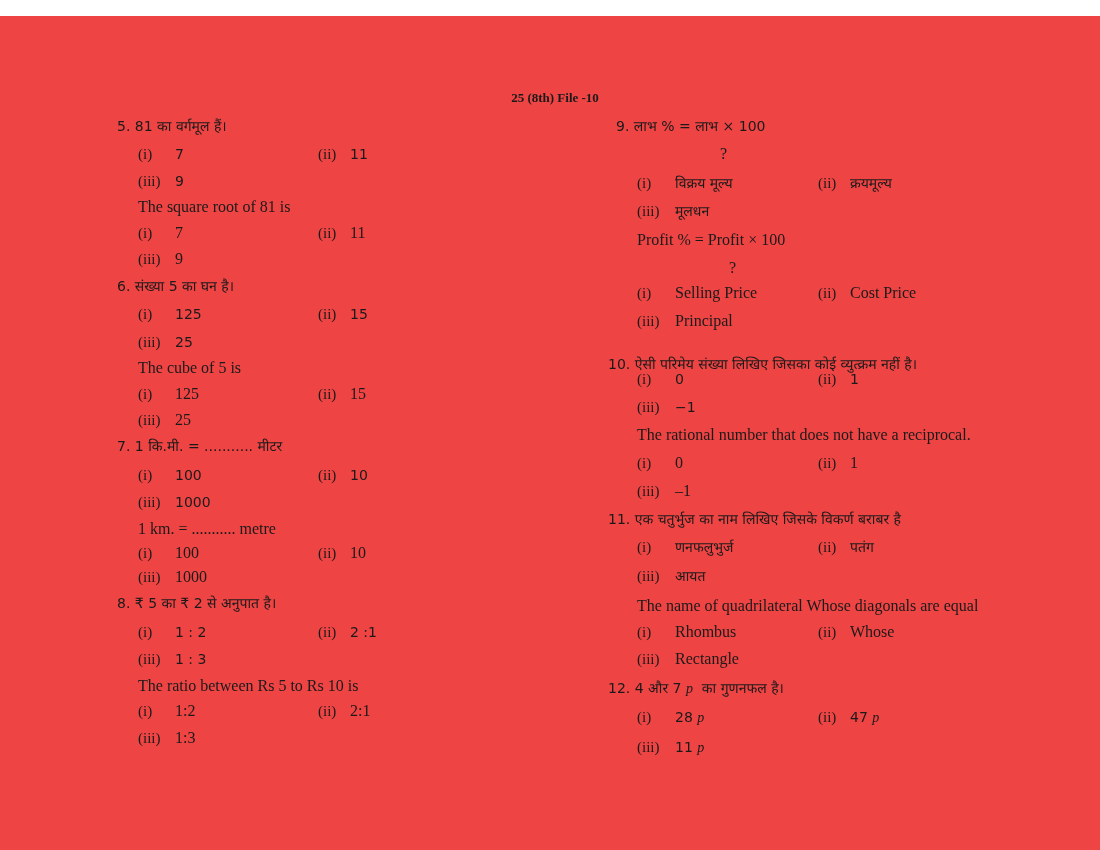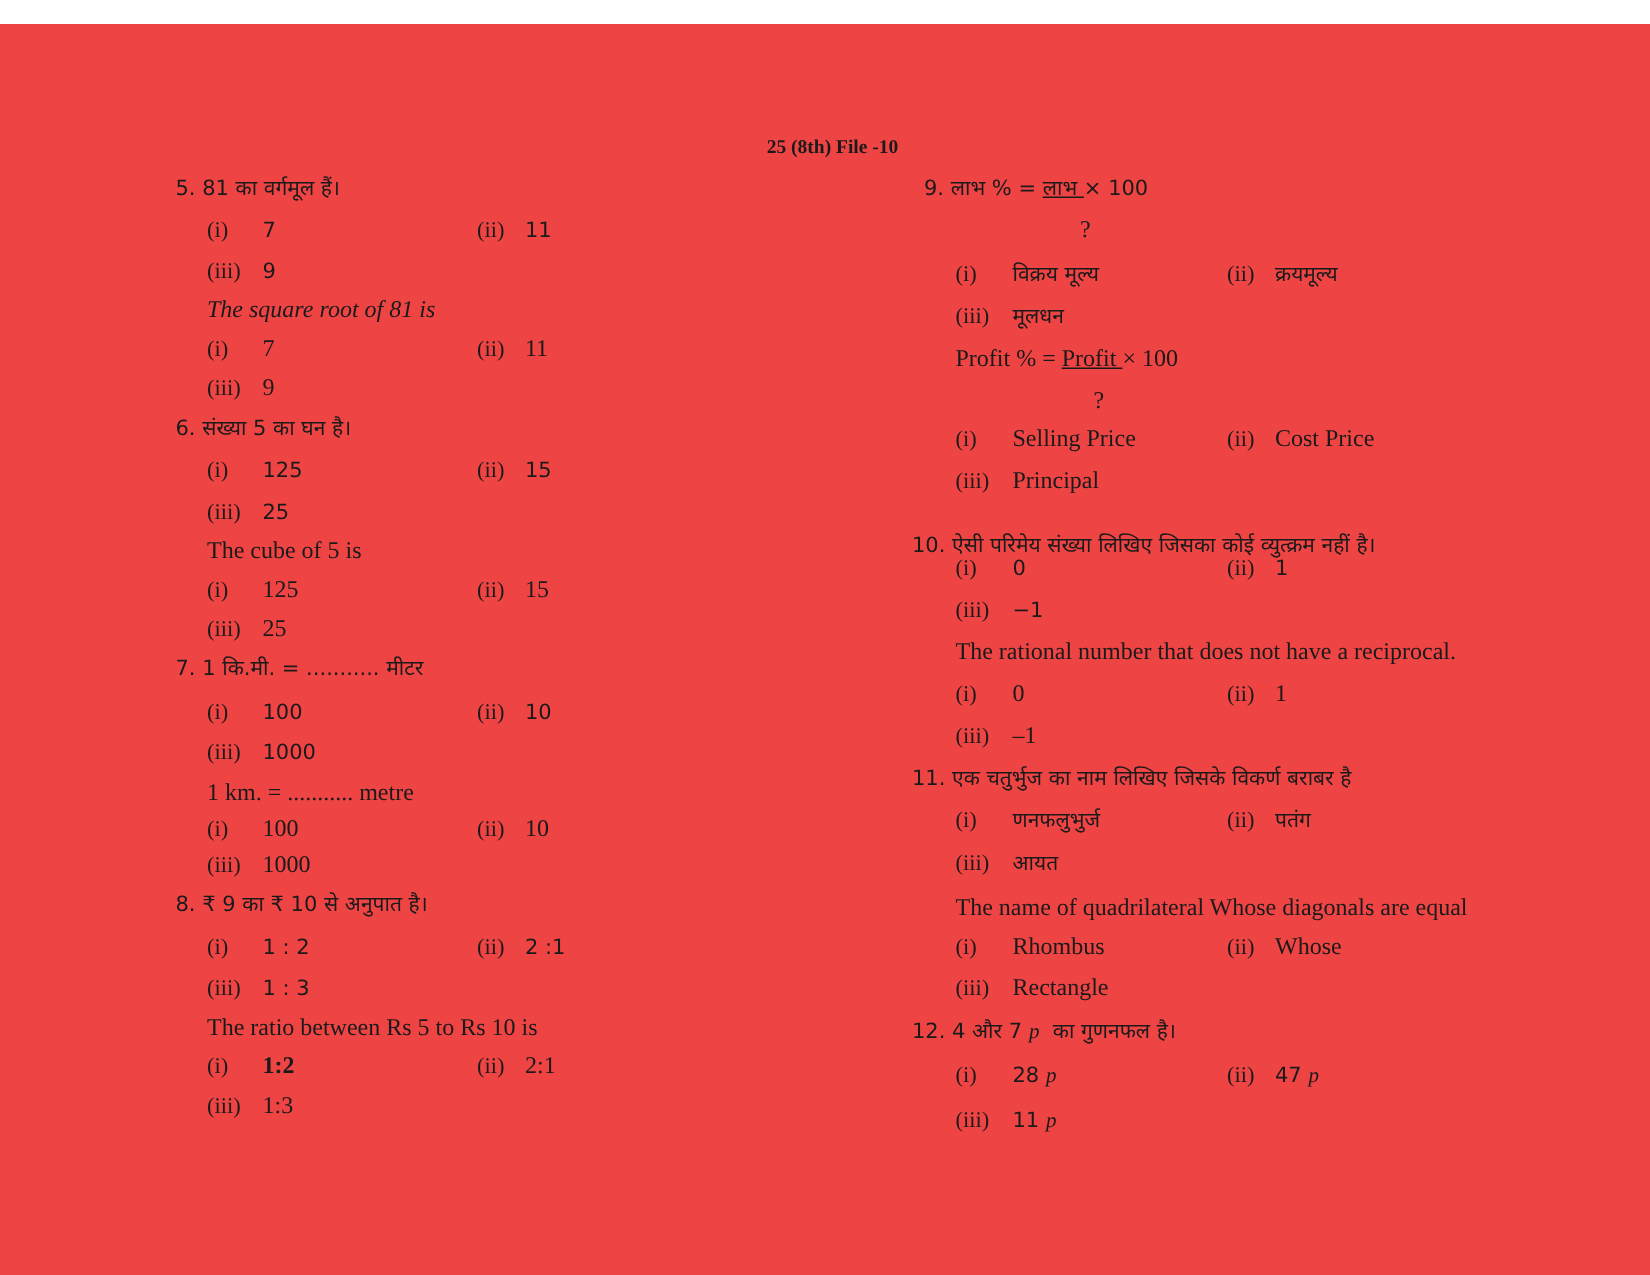--- a/index.html
+++ b/index.html
@@ -7,21 +7,21 @@
     .page { position: absolute; left: 0; top: 16px; width: 1100px; height: 850px; background: #ef4444; }
     .header { position: absolute; left: 0; width: 1110px; top: 74px; text-align: center;
       font-family: "Liberation Serif", serif; font-weight: bold; font-size: 13px; }
     .line { position: absolute; white-space: nowrap; font-size: 15px; line-height: 18px; }
     .hi { font-family: "DejaVu Sans", sans-serif; font-size: 14px; }
     .en { font-family: "Liberation Serif", serif; font-size: 16px; }
     .opt-label { position: absolute; font-family: "Liberation Serif", serif; font-size: 15px; }
     .opt-val { position: absolute; }
     .qnum { display: inline-block; }
     .ital { font-style: italic; font-family: "Liberation Serif", serif; }
-    .underline { text-decoration: underline; }
+    .underline { }
   </style>
 </head>
 <body>
 
 <div class="page">
 
   <div class="header">25 (8th) File -10</div>
 
   <div class="line hi" style="left:117px; top:101px;">
     <span class="qnum">5.</span>
@@ -30,21 +30,21 @@
   <div class="line hi" style="left:0; top:129px;">
     <span class="opt-label" style="left:138px;">(i)</span>
     <span class="opt-val" style="left:175px;">7</span>
     <span class="opt-label" style="left:318px;">(ii)</span>
     <span class="opt-val" style="left:350px;">11</span>
   </div>
   <div class="line hi" style="left:0; top:156px;">
     <span class="opt-label" style="left:138px;">(iii)</span>
     <span class="opt-val" style="left:175px;">9</span>
   </div>
-  <div class="line en" style="left:138px; top:182px;font-style:italic;">The square root of 81 is</div>
+  <div class="line en" style="left:138px; top:182px;">The square root of 81 is</div>
   <div class="line en" style="left:0; top:208px;">
     <span class="opt-label" style="left:138px;">(i)</span>
     <span class="opt-val" style="left:175px;">7</span>
     <span class="opt-label" style="left:318px;">(ii)</span>
     <span class="opt-val" style="left:350px;">11</span>
   </div>
   <div class="line en" style="left:0; top:234px;">
     <span class="opt-label" style="left:138px;">(iii)</span>
     <span class="opt-val" style="left:175px;">9</span>
   </div>
@@ -96,36 +96,36 @@
     <span class="opt-label" style="left:318px;">(ii)</span>
     <span class="opt-val" style="left:350px;">10</span>
   </div>
   <div class="line en" style="left:0; top:552px;">
     <span class="opt-label" style="left:138px;">(iii)</span>
     <span class="opt-val" style="left:175px;">1000</span>
   </div>
 
   <div class="line hi" style="left:117px; top:578px;">
     <span class="qnum">8.</span>
-    <span>₹ 9 का ₹ 10 से अनुपात है।</span>
+    <span>₹ 5 का ₹ 2 से अनुपात है।</span>
   </div>
   <div class="line hi" style="left:0; top:607px;">
     <span class="opt-label" style="left:138px;">(i)</span>
     <span class="opt-val" style="left:175px;">1 : 2</span>
     <span class="opt-label" style="left:318px;">(ii)</span>
     <span class="opt-val" style="left:350px;">2 :1</span>
   </div>
   <div class="line hi" style="left:0; top:634px;">
     <span class="opt-label" style="left:138px;">(iii)</span>
     <span class="opt-val" style="left:175px;">1 : 3</span>
   </div>
   <div class="line en" style="left:138px; top:661px;">The ratio between Rs 5 to Rs 10 is</div>
   <div class="line en" style="left:0; top:686px;">
     <span class="opt-label" style="left:138px;">(i)</span>
-    <span class="opt-val" style="left:175px;font-weight:bold;">1:2</span>
+    <span class="opt-val" style="left:175px;">1:2</span>
     <span class="opt-label" style="left:318px;">(ii)</span>
     <span class="opt-val" style="left:350px;">2:1</span>
   </div>
   <div class="line en" style="left:0; top:713px;">
     <span class="opt-label" style="left:138px;">(iii)</span>
     <span class="opt-val" style="left:175px;">1:3</span>
   </div>
 
   <div class="line hi" style="left:616px; top:101px;">
     <span class="qnum">9.</span>

